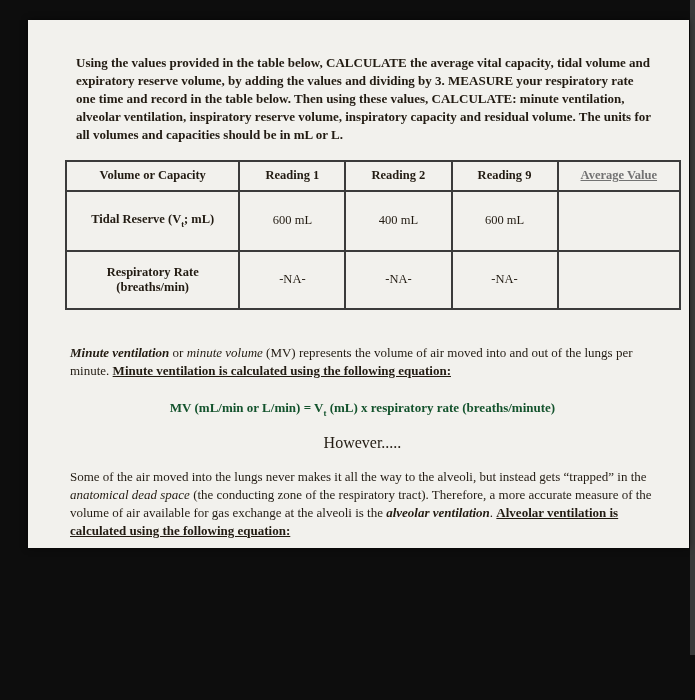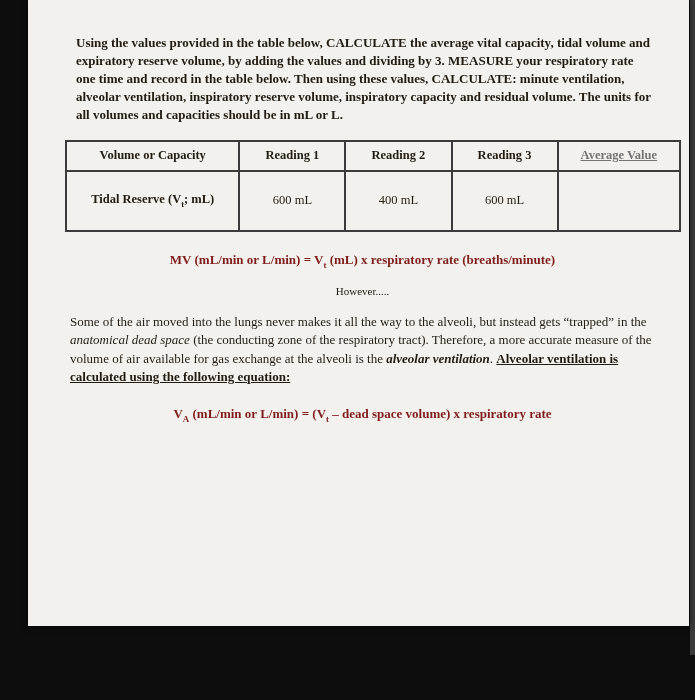--- a/index.html
+++ b/index.html
@@ -8,22 +8,22 @@
     background:#0d0d0d;
     position:relative;
     overflow:hidden;
     font-family:"Liberation Serif", serif;
   }
   .right-edge {
     position:absolute; right:0; top:0; width:5px; height:655px;
     background:#3a3a3a;
   }
   .page {
-    position:absolute; left:28px; top:0;
-    width:661px; height:626px;
+    position:absolute; left:28px; top:20px;
+    width:661px; height:528px;
     background:#f2f1ed;
     color:#221b12;
     box-shadow:0 0 6px rgba(0,0,0,.6);
   }
   .content { padding:30px 30px 0 38px; }
 
   .intro {
     margin:4px 8px 0 10px;
     font-size:13px;
     font-weight:bold;
@@ -62,28 +62,28 @@
   }
   .bi { font-weight:bold; font-style:italic; }
   .it { font-style:italic; }
   .bu { font-weight:bold; text-decoration:underline; }
 
   .equation {
     margin-top:20px;
     text-align:center;
     font-size:13px;
     font-weight:bold;
-    color:#7f1d1d;
+    color:#14532d;
   }
   sub { font-size:0.68em; }
 
   .however {
     margin-top:16px;
     text-align:center;
-    font-size:11px;
+    font-size:16px;
   }
   .para2 {
     margin:16px 4px 8px 4px;
     font-size:13px;
     line-height:1.4;
   }
 </style>
 </head>
 <body>
 
@@ -100,40 +100,50 @@
           <col class="col-r">
           <col class="col-r">
           <col class="col-r">
           <col class="col-avg">
       </colgroup>
       <thead>
         <tr>
           <th>Volume or Capacity</th>
           <th>Reading 1</th>
           <th>Reading 2</th>
-          <th>Reading 3</th>
+          <th>Reading 9</th>
           <th class="avg">Average Value</th>
         </tr>
       </thead>
       <tbody>
         <tr class="row-2">
           <td class="label">
             <span>Tidal Reserve (V</span><sub>t</sub><span>; mL)</span>
           </td>
           <td>600 mL</td>
           <td>400 mL</td>
           <td>600 mL</td>
           <td></td>
         </tr>
+        <tr class="row-4">
+          <td class="label">
+            <div>Respiratory Rate</div>
+            <div>(breaths/min)</div>
+          </td>
+          <td>-NA-</td>
+          <td>-NA-</td>
+          <td>-NA-</td>
+          <td></td>
+        </tr>
       </tbody>
     </table>
 
+    <p class="para"><span class="bi">Minute ventilation</span><span> or </span><span class="it">minute volume</span><span> (MV) represents the volume of air moved into and out of the lungs per minute. </span><span class="bu">Minute ventilation is calculated using the following equation:</span></p>
 
     <div class="equation"><span>MV (mL/min or L/min) = V</span><sub>t</sub><span> (mL) x respiratory rate (breaths/minute)</span></div>
 
     <div class="however">However.....</div>
 
     <p class="para2"><span>Some of the air moved into the lungs never makes it all the way to the alveoli, but instead gets “trapped” in the </span><span class="it">anatomical dead space</span><span> (the conducting zone of the respiratory tract). Therefore, a more accurate measure of the volume of air available for gas exchange at the alveoli is the </span><span class="bi">alveolar ventilation</span><span>.  </span><span class="bu">Alveolar ventilation is calculated using the following equation:</span></p>
 
-    <div class="equation"><span>V</span><sub>A</sub><span> (mL/min or L/min) = (V</span><sub>t</sub><span> – dead space volume) x respiratory rate</span></div>
 
   </div>
 </div>
 
 </body></html>

